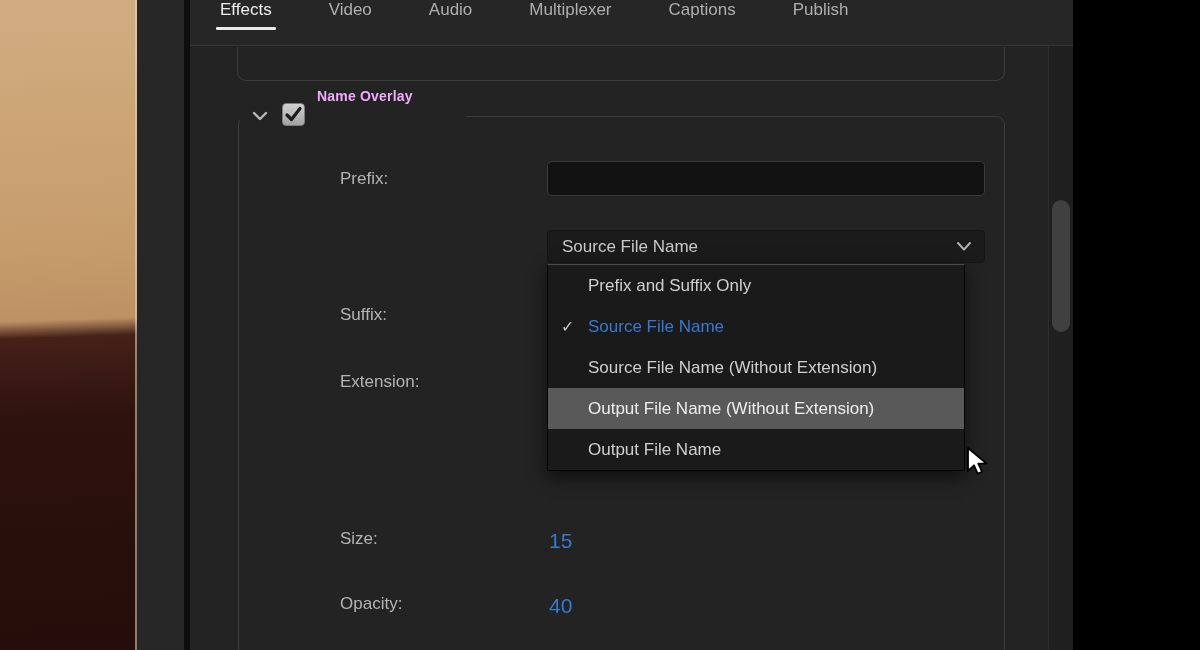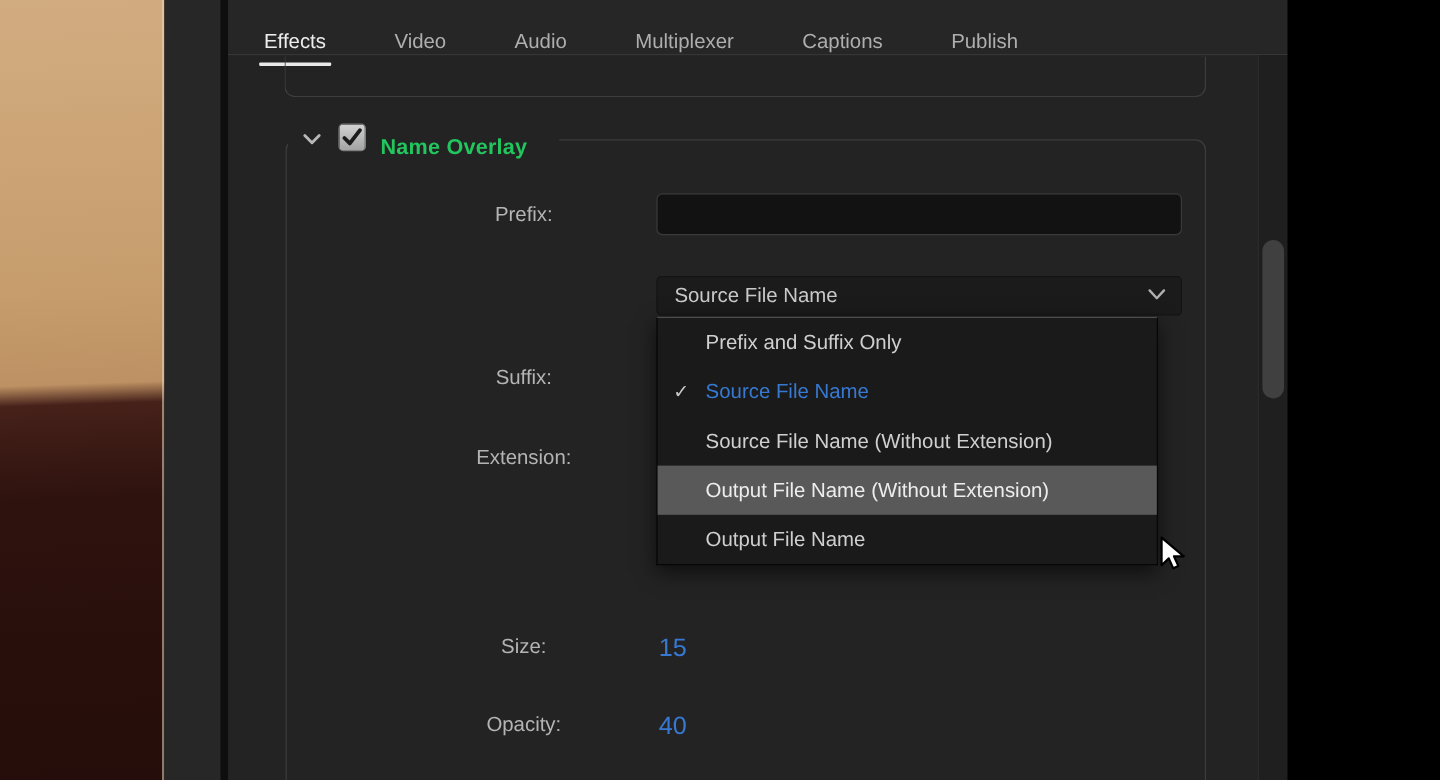--- a/index.html
+++ b/index.html
@@ -14,42 +14,42 @@
   .photo::after { content:""; position:absolute; right:0; top:0; width:2px; height:650px;
                   background:rgba(230,214,188,.55); }
   .strip { position:absolute; left:137px; top:0; width:47px; height:650px; background:#272727; }
   .gapline { position:absolute; left:184px; top:0; width:6px; height:650px; background:#0e0e0e; }
   .rightblack { position:absolute; left:1073px; top:0; width:127px; height:650px; background:#000; }
 
   
   .panel { position:absolute; left:190px; top:0; width:883px; height:650px; background:#232323; }
 
   .tabbar { position:absolute; left:0; top:0; width:883px; height:46px; background:#262626;
-            border-bottom:1px solid #363636; display:flex; align-items:flex-end;
+            border-bottom:1px solid #363636; display:flex; align-items:flex-start;
             padding-left:30px; gap:57px; }
   .tab { font-size:17px; color:#aeaeae; position:relative; cursor:default; white-space:nowrap; }
   .tab.active { color:#ededed; }
   .tab.active::after { content:""; position:absolute; left:-4px; right:-4px; bottom:-10px;
                        height:3px; background:#e9e9e9; border-radius:1px; }
 
   .top-box { position:absolute; left:47px; top:47px; width:768px; height:34px;
              border-left:1px solid #3d3d3d; border-right:1px solid #3d3d3d;
              border-bottom:1px solid #3d3d3d; border-radius:0 0 9px 9px; }
 
   .group-box { position:absolute; left:48px; top:116px; width:767px; height:560px;
                border:1px solid #3d3d3d; border-radius:9px; }
   .group-mask { position:absolute; left:50px; top:112px; width:226px; height:10px; background:#232323; }
 
   .hdr-chevron { position:absolute; left:60px; top:107px; width:20px; height:18px; }
   .checkbox { position:absolute; left:92px; top:103px; width:23px; height:23px; border-radius:4px;
               background:linear-gradient(#d2d2d2,#a3a3a3); border:1px solid #7e7e7e; }
-  .hdr-label { position:absolute; left:127px; top:112px; font-size:18px; font-weight:bold;
-               color:#22c55e; letter-spacing:.2px; }
+  .hdr-label { position:absolute; left:127px; top:88px; font-size:14px; font-weight:bold;
+               color:#f0abfc; letter-spacing:.2px; }
 
-  .flabel { position:absolute; left:150px; width:193px; text-align:center;
+  .flabel { position:absolute; left:150px; width:193px; text-align:left;
             font-size:17px; color:#b4b4b4; white-space:nowrap; }
 
   .prefix-input { position:absolute; left:357px; top:161px; width:438px; height:35px;
                   background:#121212; border:1px solid #3a3a3a; border-radius:5px;
                   color:#ccc; font-size:16px; padding:0 10px; outline:none;
                   font-family:"Liberation Sans", sans-serif; }
 
   .format-select { position:absolute; left:357px; top:230px; width:438px; height:33px;
                    background:#1b1b1b; border:1px solid #141414; border-radius:4px;
                    display:flex; align-items:center; padding:0 12px 0 14px; }

